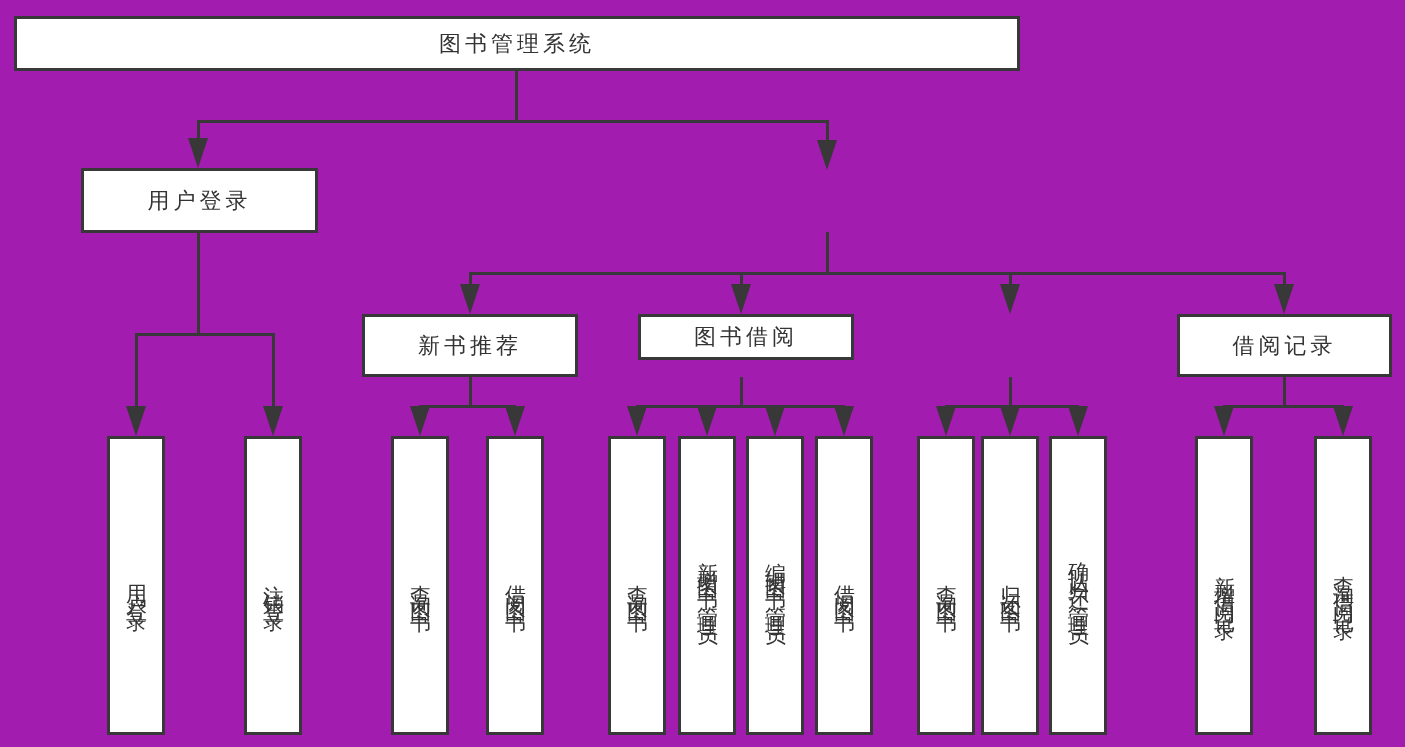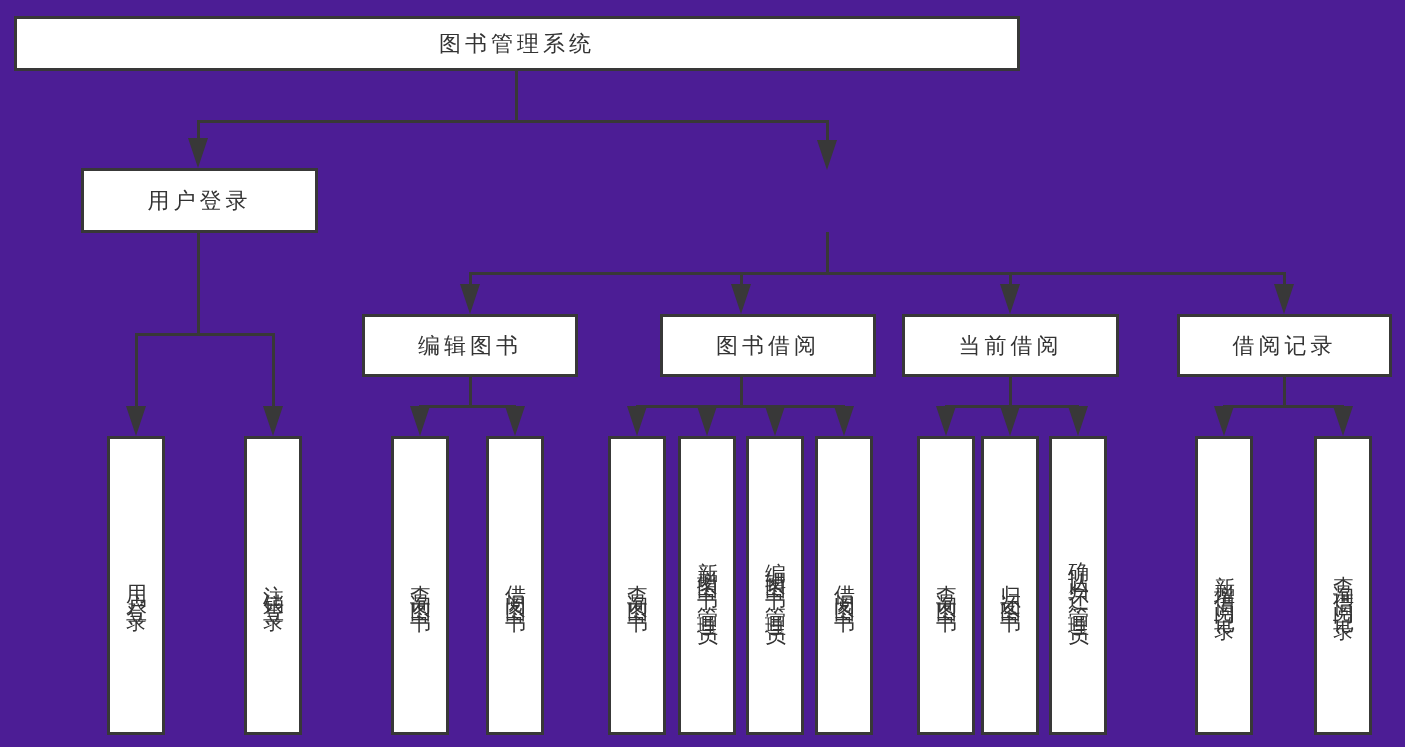--- a/index.html
+++ b/index.html
@@ -1,19 +1,19 @@
 <!DOCTYPE html>
 <html><head>
 <meta charset="utf-8">
 <style>
   html,body{margin:0;padding:0;background:#ffffff;}
   #canvas{
     position:relative;
     width:1405px;height:747px;
-    background:#4c1d95;
+    background:#a21caf;
     font-family:"DejaVu Sans","Liberation Sans",sans-serif;
     overflow:hidden;
   }
   .box{
     position:absolute;
     box-sizing:border-box;
     border:3px solid #383838;
     background:#ffffff;
     display:flex;
     align-items:center;
@@ -84,27 +84,24 @@
   <div class="vline" style="left:469px;top:272px;height:16px;"></div>
   <div class="arrow" style="left:460px;top:284px;"></div>
   <div class="vline" style="left:740px;top:272px;height:16px;"></div>
   <div class="arrow" style="left:731px;top:284px;"></div>
   <div class="vline" style="left:1009px;top:272px;height:16px;"></div>
   <div class="arrow" style="left:1000px;top:284px;"></div>
   <div class="vline" style="left:1283px;top:272px;height:16px;"></div>
   <div class="arrow" style="left:1274px;top:284px;"></div>
 
   <div class="box" style="left:362px;top:314px;width:216px;height:63px;">
-    <span class="hlabel">编辑图书</span>
+    <span class="hlabel">新书推荐</span>
   </div>
-  <div class="box" style="left:660px;top:314px;width:216px;height:63px;">
+  <div class="box" style="left:638px;top:314px;width:216px;height:46px;">
     <span class="hlabel">图书借阅</span>
-  </div>
-  <div class="box" style="left:902px;top:314px;width:217px;height:63px;">
-    <span class="hlabel">当前借阅</span>
   </div>
   <div class="box" style="left:1177px;top:314px;width:215px;height:63px;">
     <span class="hlabel">借阅记录</span>
   </div>
 
   <div class="vline" style="left:469px;top:377px;height:28px;"></div>
   <div class="hline" style="left:419px;top:405px;width:97px;"></div>
   <div class="arrow" style="left:410px;top:406px;"></div>
   <div class="arrow" style="left:505px;top:406px;"></div>
 

